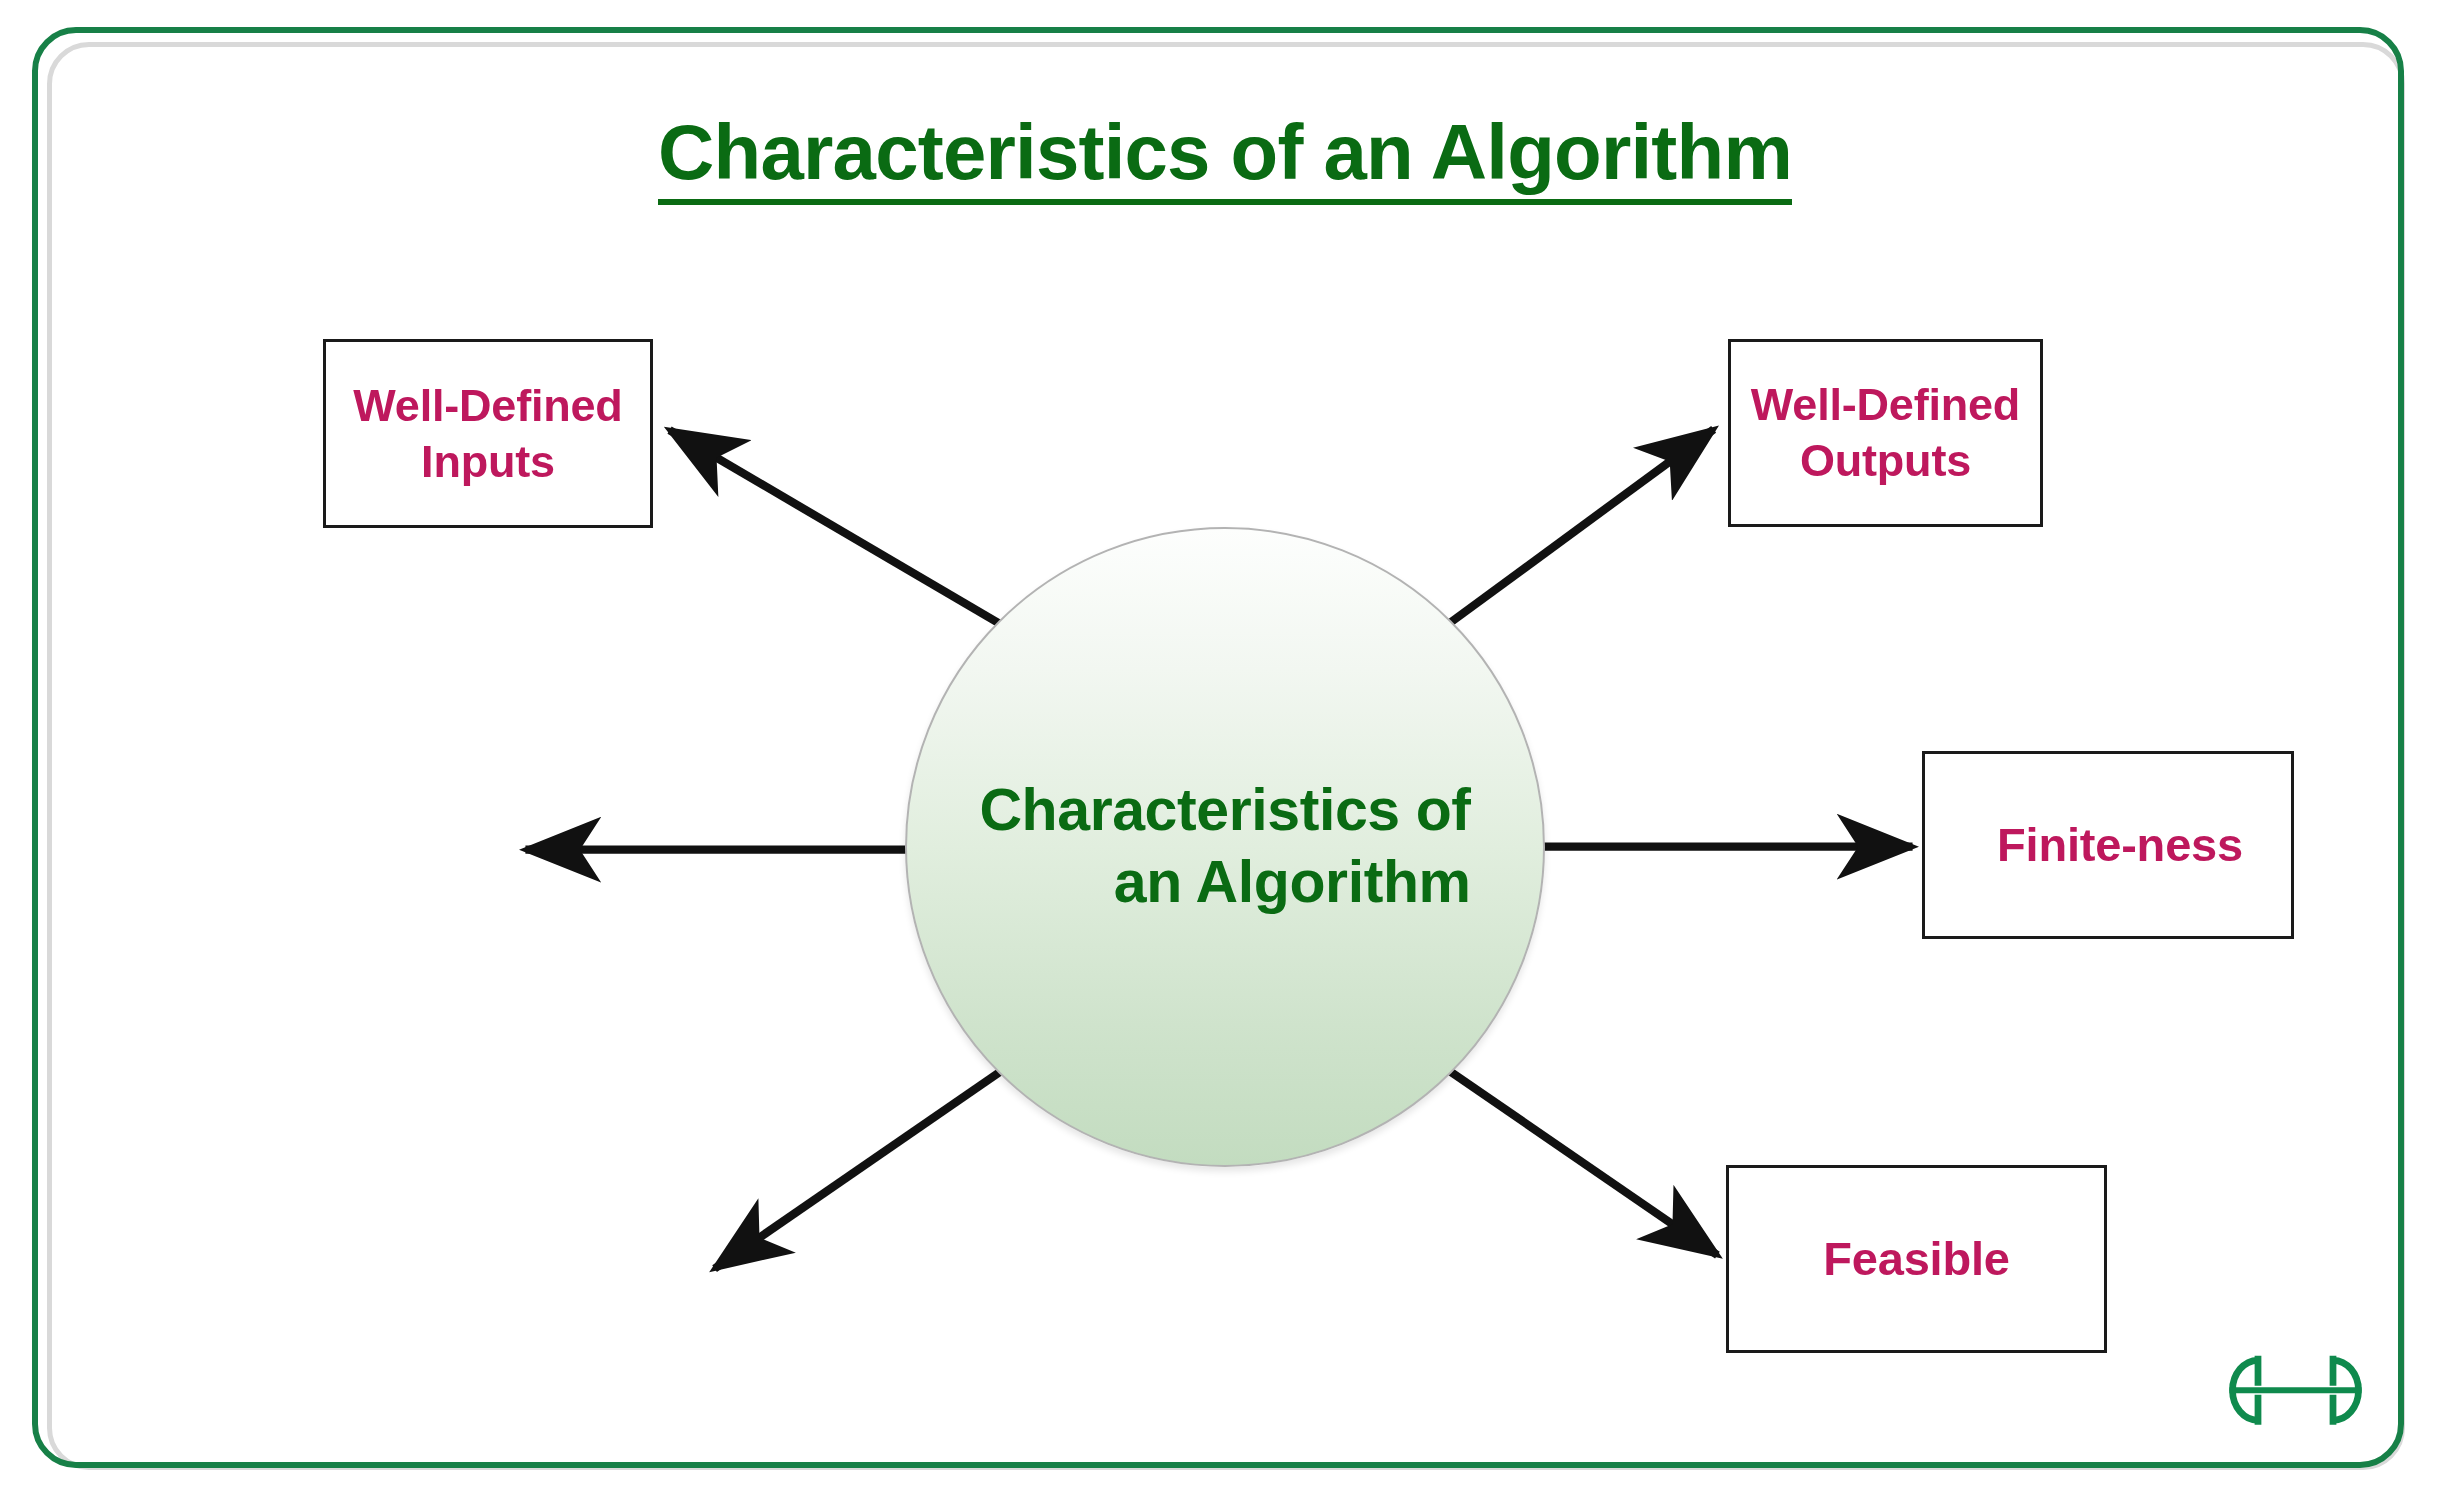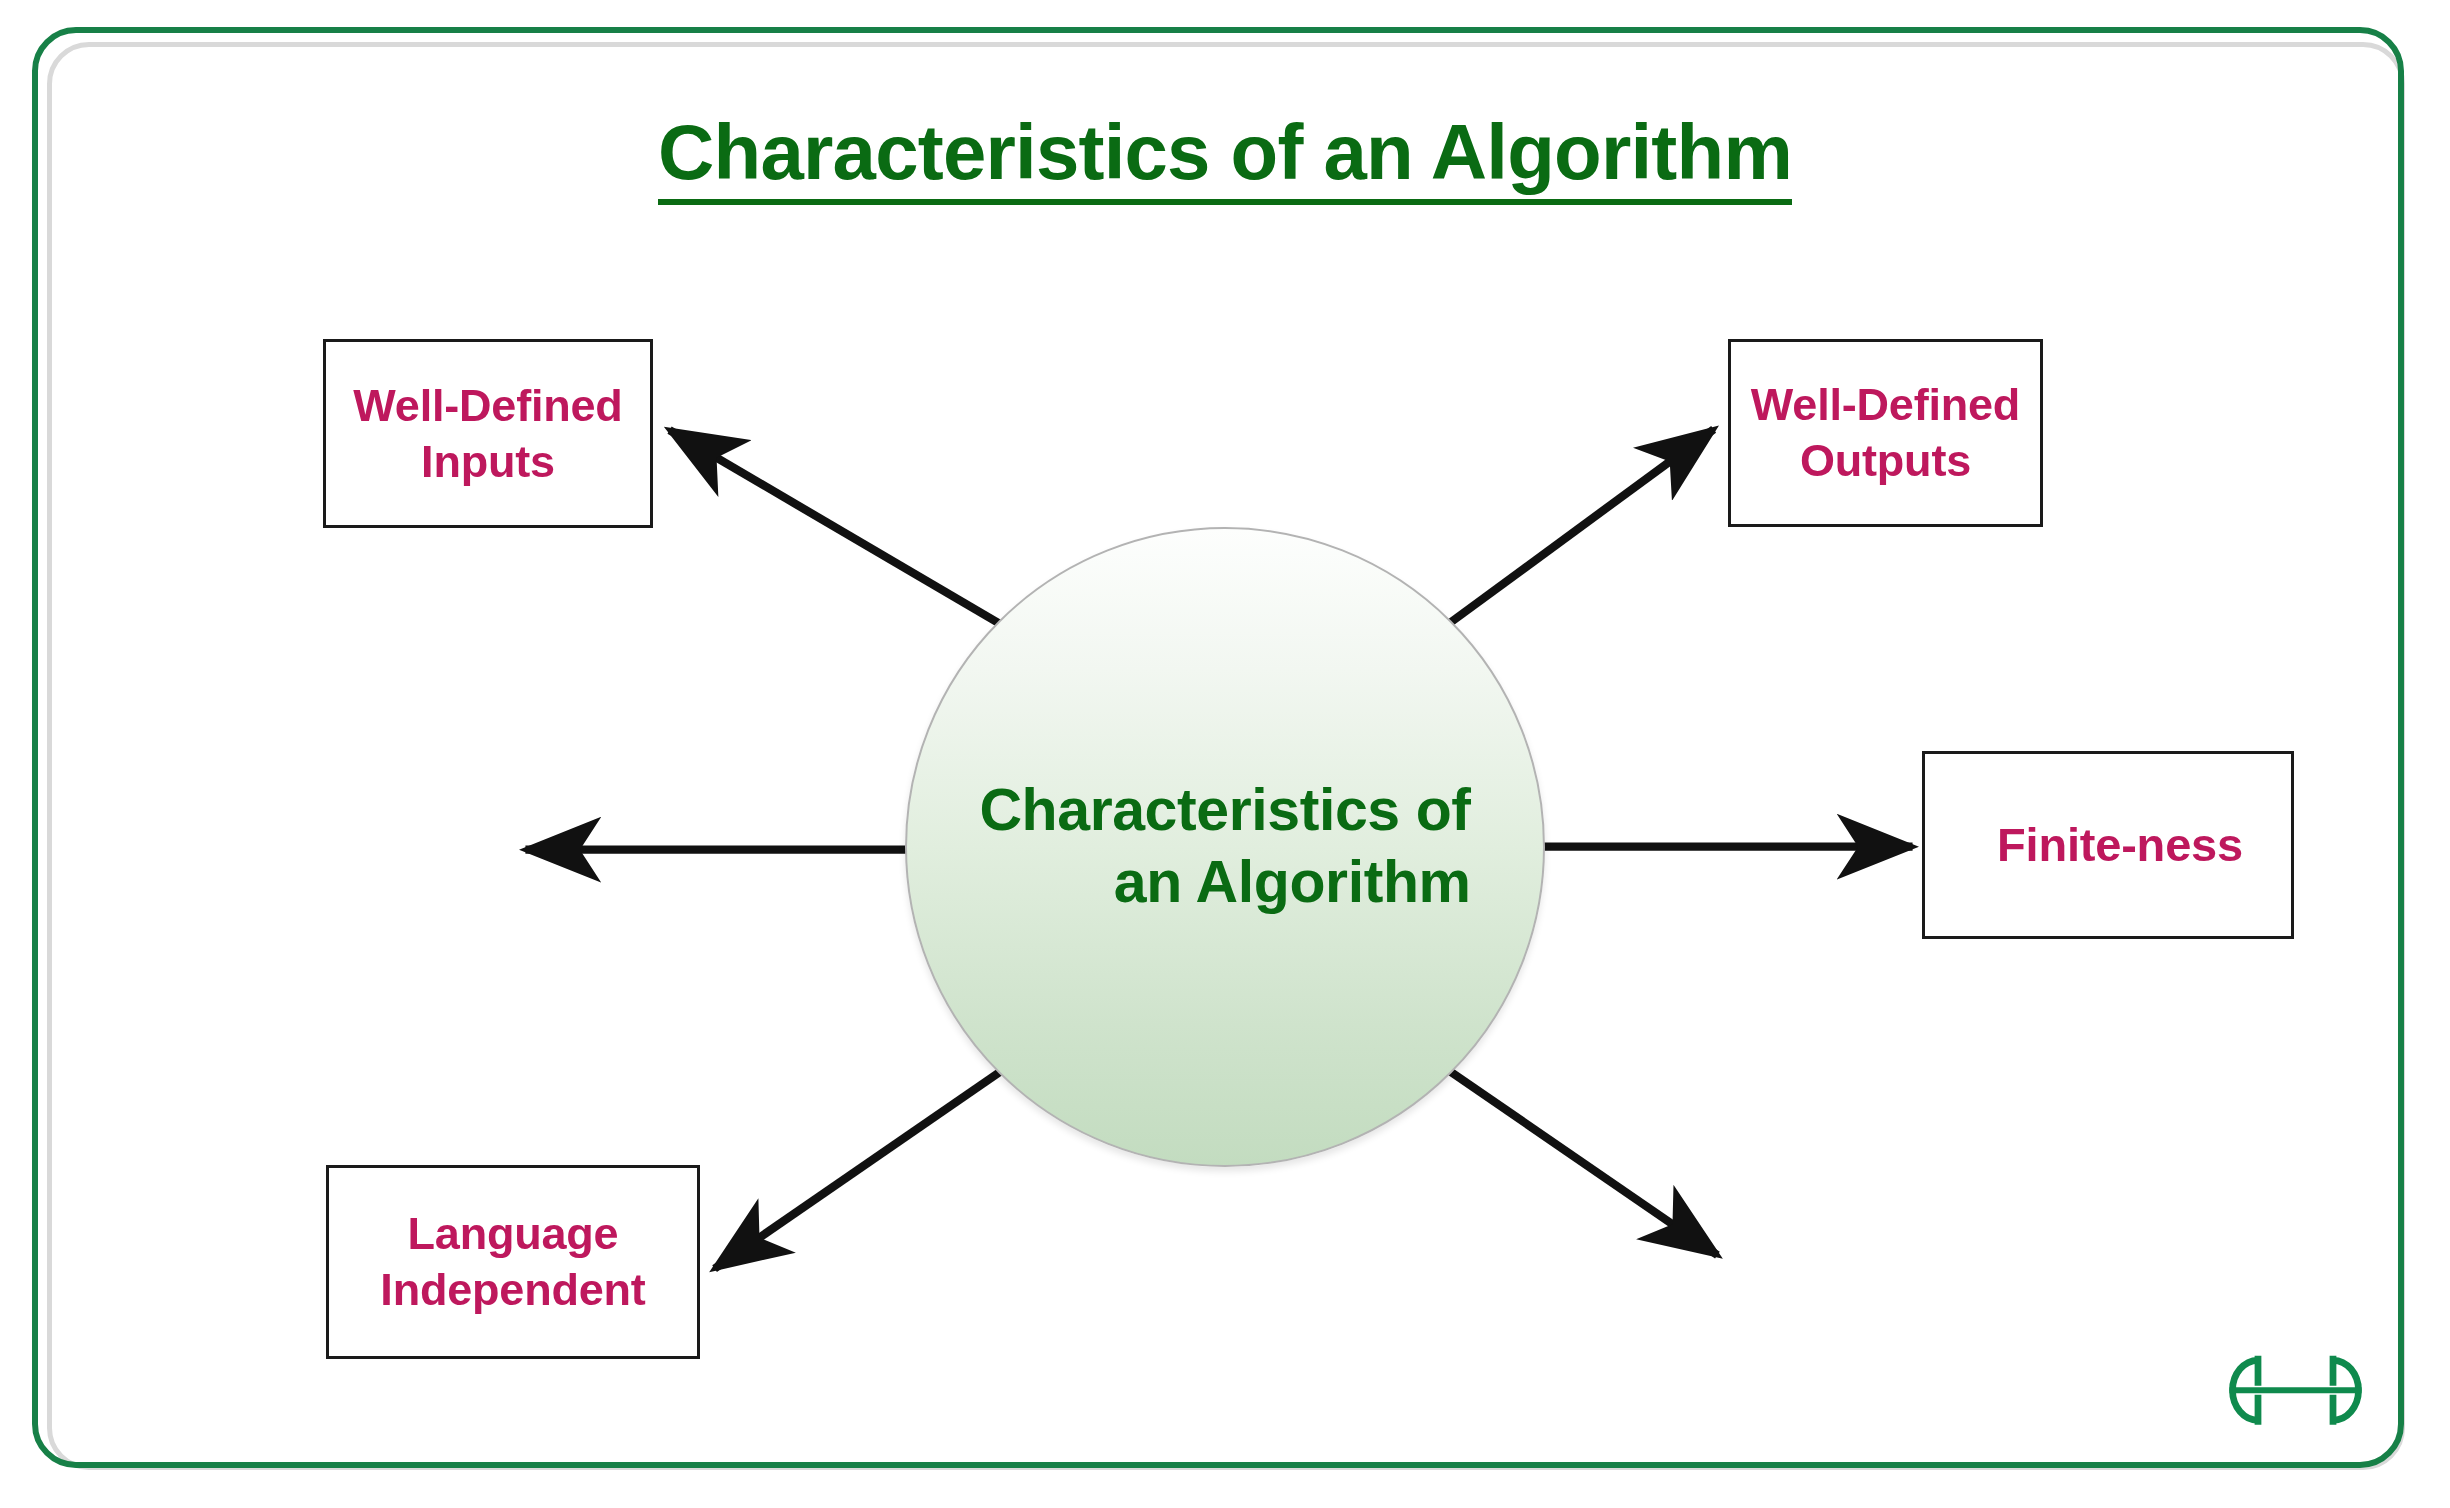--- a/index.html
+++ b/index.html
@@ -181,25 +181,24 @@
   <div class="node n-wdo">
     <div class="node-label">Well-Defined
 Outputs</div>
   </div>
 
 
   <div class="node n-fin">
     <div class="node-label">Finite-ness</div>
   </div>
 
-  <div class="node n-lgi">
-    <div class="node-label">Language
-Independent</div>
-  </div>
-
+
+  <div class="node n-fea">
+    <div class="node-label">Feasible</div>
+  </div>
 
   <svg class="gfg-logo" viewBox="0 0 220 130" xmlns="http://www.w3.org/2000/svg">
     <g fill="none" stroke="#0f8a4d" stroke-width="9">
 
       <path d="M60 24 A34 40 0 1 0 60 104"></path>
       <path d="M60 18 L60 58"></path>
       <path d="M60 70 L60 110"></path>
 
       <path d="M160 24 A34 40 0 1 1 160 104"></path>
       <path d="M160 18 L160 58"></path>

